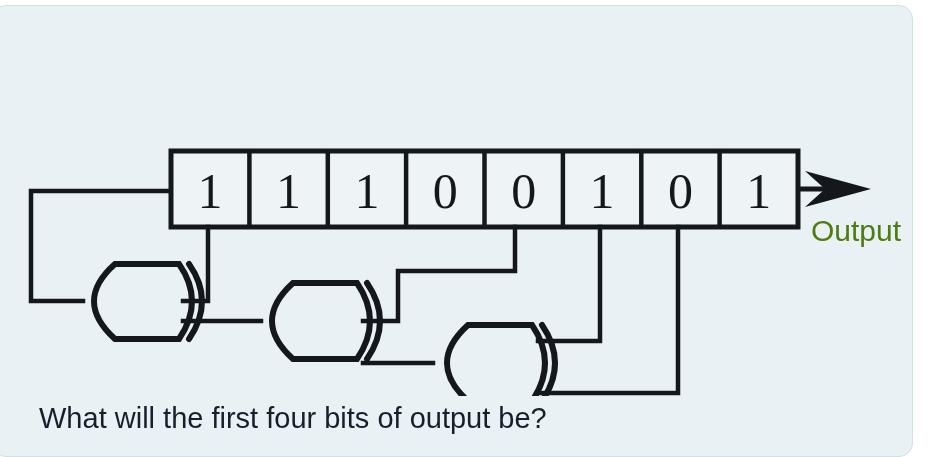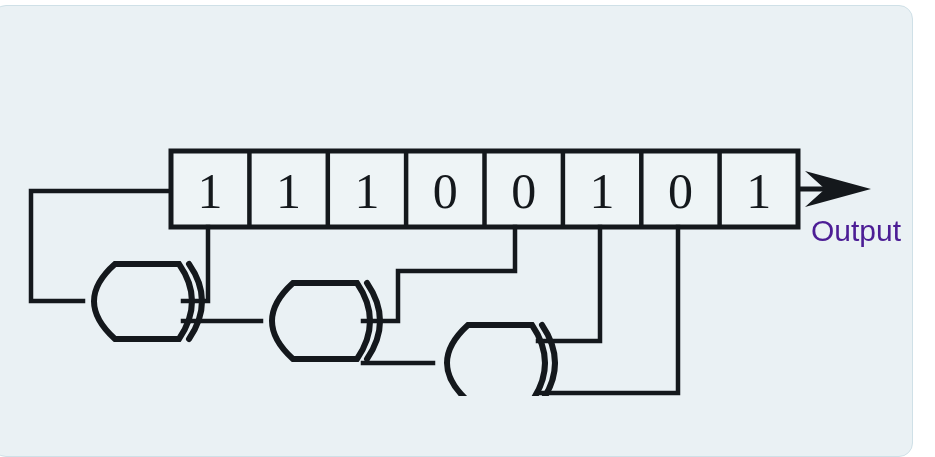--- a/index.html
+++ b/index.html
@@ -59,21 +59,21 @@
 
   #circuit-figure svg {
     display: block;
   }
 
   .output-label {
     position: absolute;
     left: 818px;
     top: 208px;
     font-size: 30px;
-    color: #4c1d95;
+    color: #4d7c0f;
     font-family: "Liberation Sans", sans-serif;
     white-space: nowrap;
   }
 </style>
 </head>
 <body>
 
 <div id="question-card">
 
 
@@ -146,14 +146,15 @@
       <g fill="none" stroke="#14181c" stroke-width="6" stroke-linecap="round">
         <path d="M 539 194 L 475 194 Q 433 232 475 270 L 539 270 Q 565 232 539 194 Z"></path>
         <path d="M 549 194 Q 575 232 549 270"></path>
       </g>
 
     </svg>
   </div>
 
   <div class="output-label">Output</div>
 
+  <div class="prompt-text" id="prompt-bottom">What will the first four bits of output be?</div>
 
 </div>
 
 </body></html>

